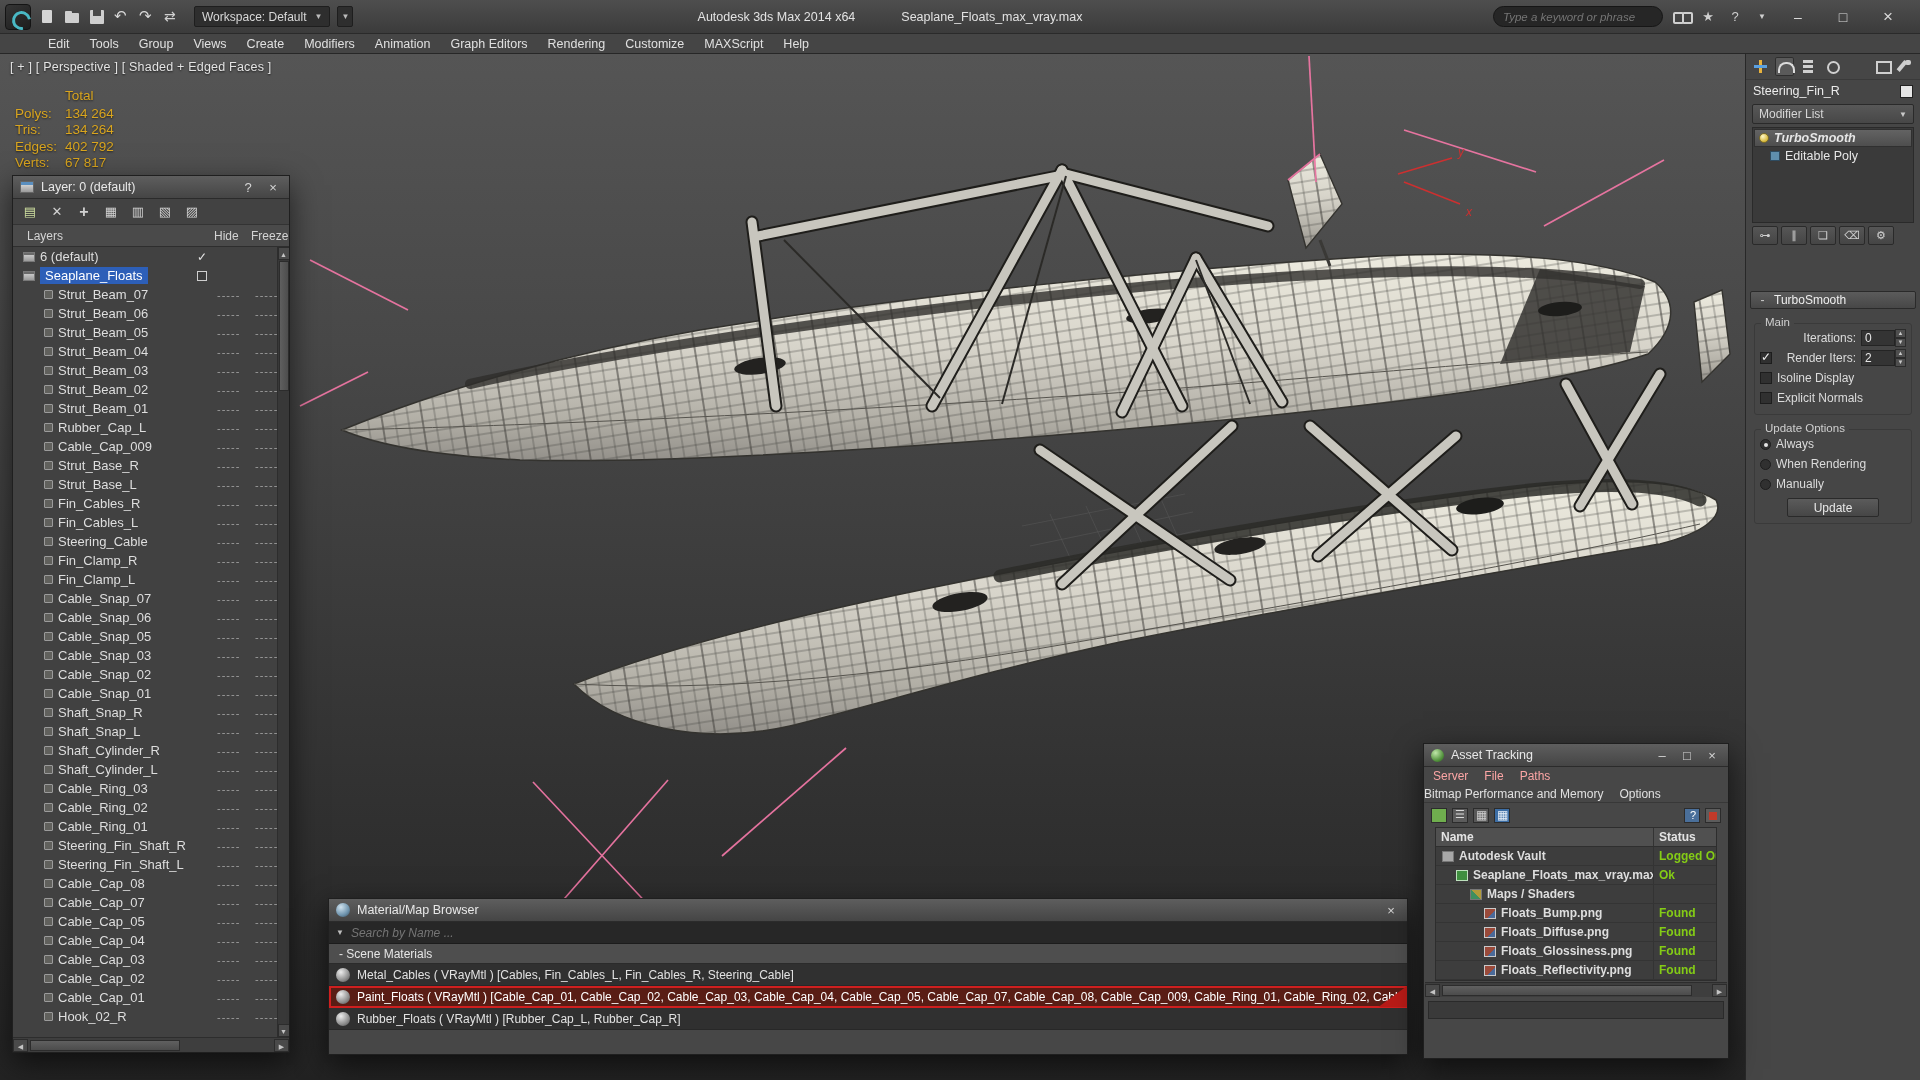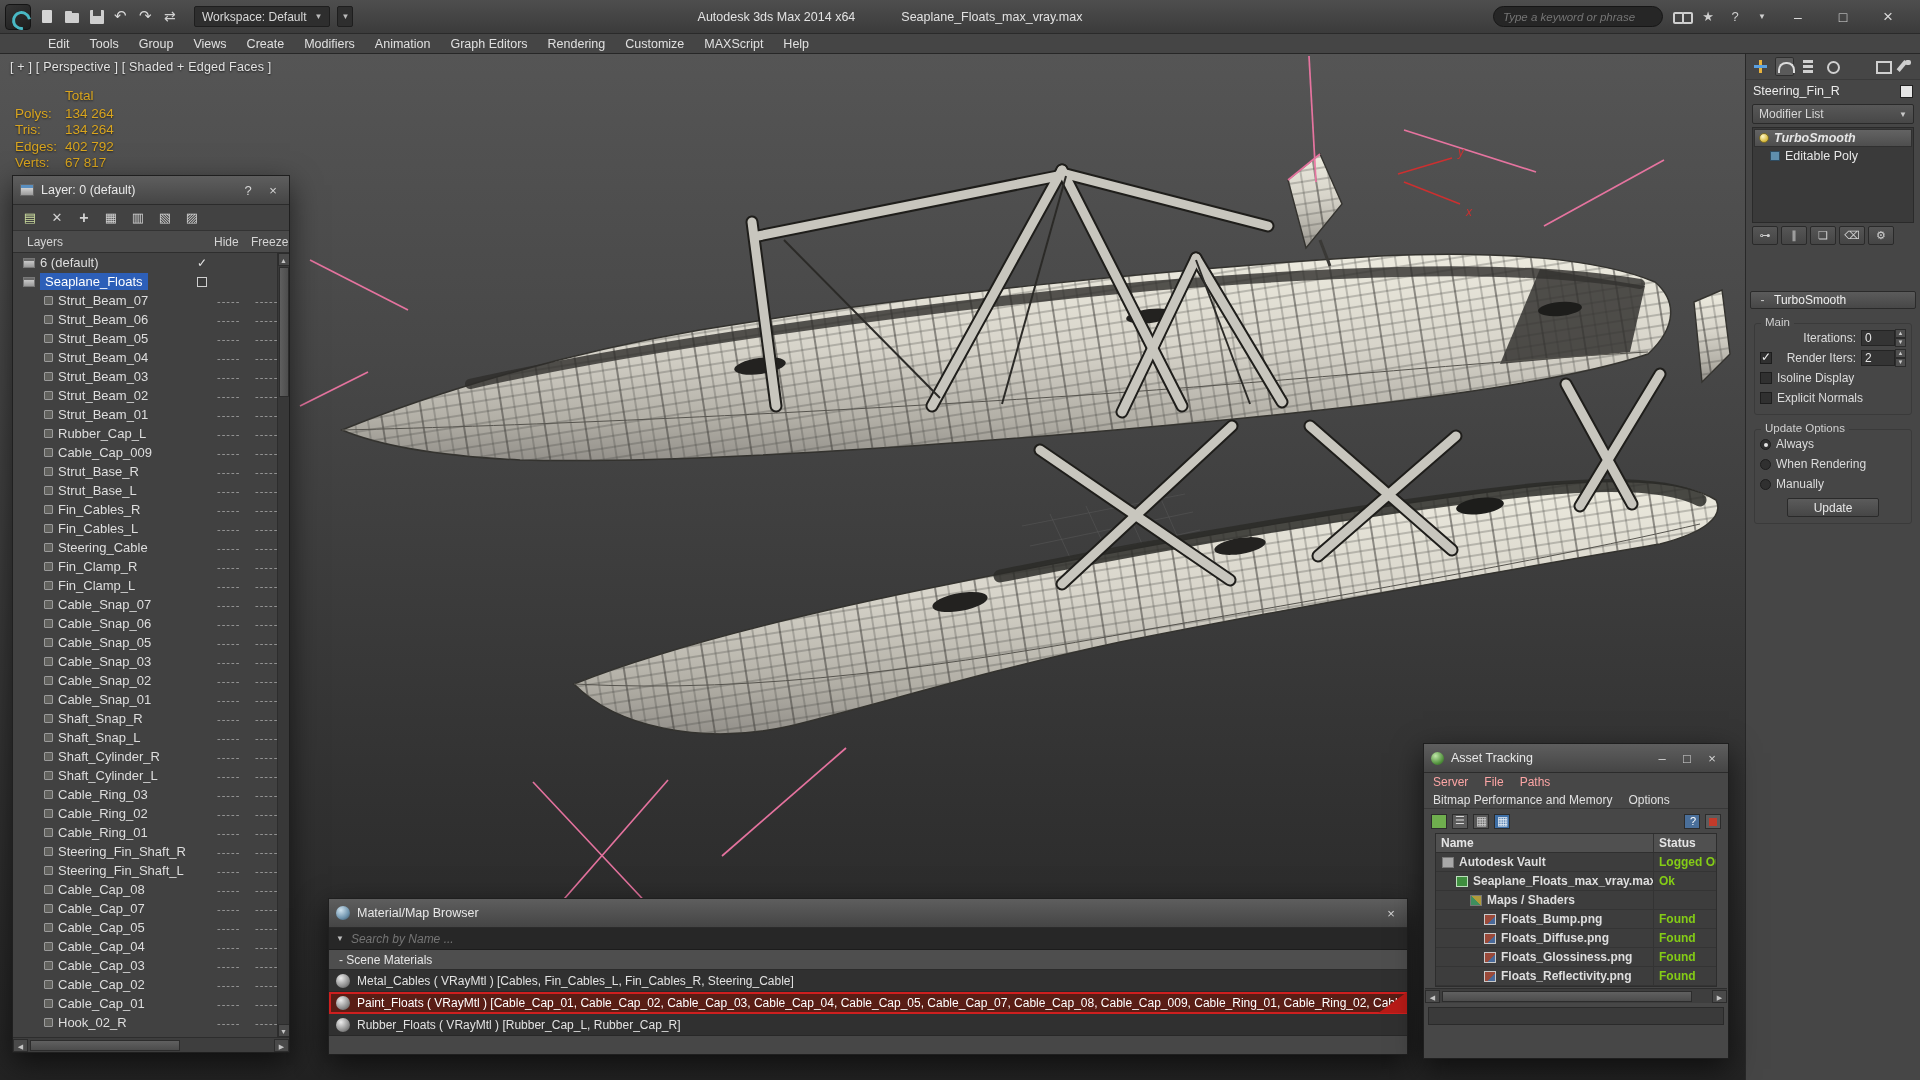--- a/index.html
+++ b/index.html
@@ -115,21 +115,21 @@
   .cb.on::after { content:"✓"; position:absolute; left:0; top:-3px; font-size:12px; color:#ececec; }
   .rb { width:11px; height:11px; border-radius:50%; background:#303030; border:1px solid #1d1d1d; position:relative; flex:none; }
   .rb.on::after { content:""; position:absolute; left:3px; top:3px; width:4px; height:4px; border-radius:50%; background:#e4e4e4; }
   .btn { height:19px; background:linear-gradient(#5b5b5b,#464646); border:1px solid #2a2a2a; border-radius:2px;
     color:#e8e8e8; font-size:12px; display:flex; align-items:center; justify-content:center; }
   .update-btn { width:92px; margin:4px auto 0; }
 
   
   .dlg { position:absolute; background:#474747; border:1px solid #1f1f1f;
     box-shadow:0 10px 28px rgba(0,0,0,.6); z-index:40; }
-  .dlg-title { height:29px; background:linear-gradient(#5e5e5e,#454545); border-bottom:1px solid #2b2b2b;
+  .dlg-title { height:23px; background:linear-gradient(#5e5e5e,#454545); border-bottom:1px solid #2b2b2b;
     display:flex; align-items:center; gap:7px; padding:0 7px; font-size:12.5px; color:#e8e8e8; }
   .dlg-title .ttl { flex:1; white-space:nowrap; overflow:hidden; }
   .dlg-btn { width:18px; text-align:center; color:#d5d5d5; font-size:13px; }
 
   
   .layer-dlg { left:12px; top:175px; width:278px; height:878px; display:flex; flex-direction:column; }
   .ld-ico { width:14px; height:12px; background:linear-gradient(#e8e8e8,#9a9a9a); border:1px solid #666;
     box-shadow:inset 0 3px 0 #5a8fc0; flex:none; }
   .ld-toolbar { height:26px; display:flex; align-items:center; gap:9px; padding:0 8px; border-bottom:1px solid #333; background:#424242; }
   .lt { width:18px; height:18px; text-align:center; line-height:18px; font-size:13px; color:#d2d2d2; }
@@ -179,21 +179,21 @@
   .sph { width:14px; height:14px; border-radius:50%; flex:none;
     background:radial-gradient(circle at 35% 30%,#ececec,#8f8f8f 60%,#474747); }
   .mrow.sel { background:#591d15; outline:2px solid #cf1f1f; outline-offset:-2px; color:#fff; }
   .mrow.sel::after { content:""; position:absolute; right:0; top:0; border-left:30px solid transparent;
     border-bottom:22px solid #b81b17; }
 
   
   .at-dlg { left:1423px; top:743px; width:306px; height:316px; display:flex; flex-direction:column; }
   .at-ico { width:13px; height:13px; border-radius:50%; background:radial-gradient(circle at 35% 30%,#bfe6a8,#4f8f3a 65%,#2c5a20); flex:none; }
   .at-menu { height:18px; display:flex; gap:16px; align-items:center; padding:0 9px; font-size:12px; color:#fca5a5; }
-  .at-menu2 { height:18px; display:flex; gap:16px; align-items:center; padding:0 9px; font-size:12px; color:#e0e0e0; border-bottom:1px solid #383838; }
+  .at-menu2 { height:18px; display:flex; gap:16px; align-items:center; padding:0 0; font-size:12px; color:#e0e0e0; border-bottom:1px solid #383838; }
   .at-toolbar { height:24px; display:flex; align-items:center; gap:5px; padding:0 7px; }
   .ati { width:16px; height:15px; border:1px solid #2c2c2c; background:#585858; position:relative; }
   .ati-doc { background:#6fae4e; } .ati-list { background:#5c5c5c; }
   .ati-list::before { content:"☰"; position:absolute; left:2px; top:-1px; font-size:11px; color:#d8d8d8; }
   .ati-table::before { content:"▦"; position:absolute; left:2px; top:-1px; font-size:12px; color:#d0d0d0; }
   .ati-grid { background:#3d6ea5; } .ati-grid::before { content:"▦"; position:absolute; left:2px; top:-1px; font-size:12px; color:#e8f0f8; }
   .at-sp { flex:1; }
   .ati-help { background:#4a6f9a; } .ati-help::before { content:"?"; position:absolute; left:5px; top:0; font-size:11px; color:#fff; }
   .ati-flag { background:#5c5c5c; } .ati-flag::before { content:""; position:absolute; left:3px; top:3px; width:8px; height:8px; background:#c23a2a; }
   .at-table { margin:0 11px; border:1px solid #2d2d2d;font-weight:bold; }

